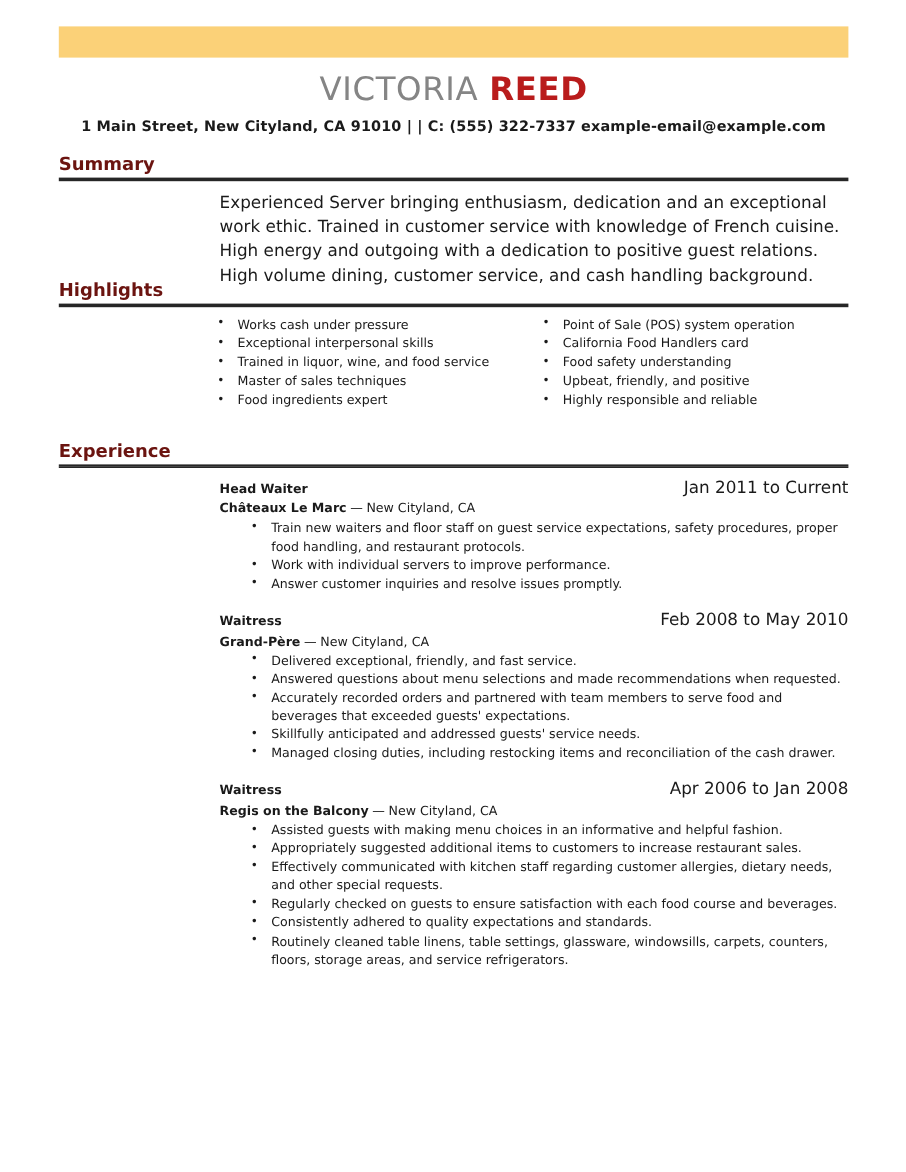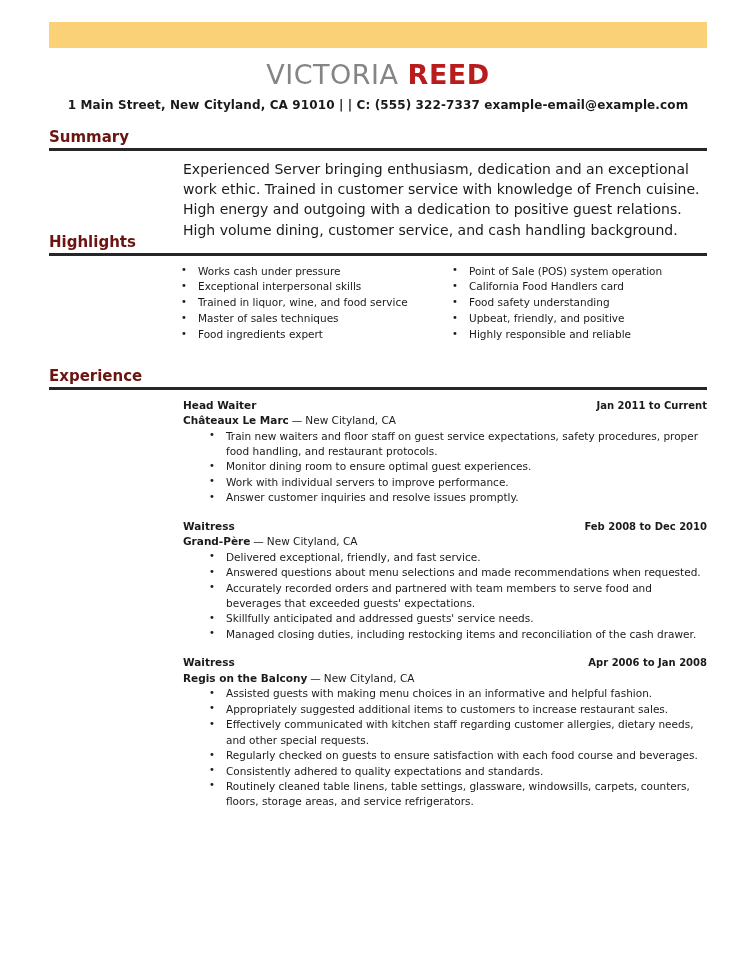--- a/index.html
+++ b/index.html
@@ -145,22 +145,22 @@
     display: flex;
     justify-content: space-between;
     align-items: baseline;
     line-height: 1.42;
   }
   .job-title {
     font-size: 10.5px;
     font-weight: bold;
   }
   .job-dates {
-    font-size: 10px;
-    font-weight: bold;
+    font-size: 14px;
+    font-weight: normal;
     white-space: nowrap;
   }
   .job-company-line {
     font-size: 10.5px;
     line-height: 1.42;
     margin-bottom: 1px;
   }
   .job-company {
     font-weight: bold;
   }
@@ -246,29 +246,28 @@
     <div class="section-body">
       <div id="jobs">
           <div class="job">
             <div class="job-row">
               <span class="job-title">Head Waiter</span>
               <span class="job-dates">Jan 2011 to Current</span>
             </div>
             <div class="job-company-line"><span class="job-company">Châteaux Le Marc</span><span class="job-dash">—</span><span class="job-location">New Cityland, CA</span></div>
             <ul class="job-bullets">
               <li>Train new waiters and floor staff on guest service expectations, safety procedures, proper food handling, and restaurant protocols.</li>
-              <li>Monitor dining room to ensure optimal guest experiences.</li>
               <li>Work with individual servers to improve performance.</li>
               <li>Answer customer inquiries and resolve issues promptly.</li>
             </ul>
           </div>
           <div class="job">
             <div class="job-row">
               <span class="job-title">Waitress</span>
-              <span class="job-dates">Feb 2008 to Dec 2010</span>
+              <span class="job-dates">Feb 2008 to May 2010</span>
             </div>
             <div class="job-company-line"><span class="job-company">Grand-Père</span><span class="job-dash">—</span><span class="job-location">New Cityland, CA</span></div>
             <ul class="job-bullets">
               <li>Delivered exceptional, friendly, and fast service.</li>
               <li>Answered questions about menu selections and made recommendations when requested.</li>
               <li>Accurately recorded orders and partnered with team members to serve food and beverages that exceeded guests' expectations.</li>
               <li>Skillfully anticipated and addressed guests' service needs.</li>
               <li>Managed closing duties, including restocking items and reconciliation of the cash drawer.</li>
             </ul>
           </div>

